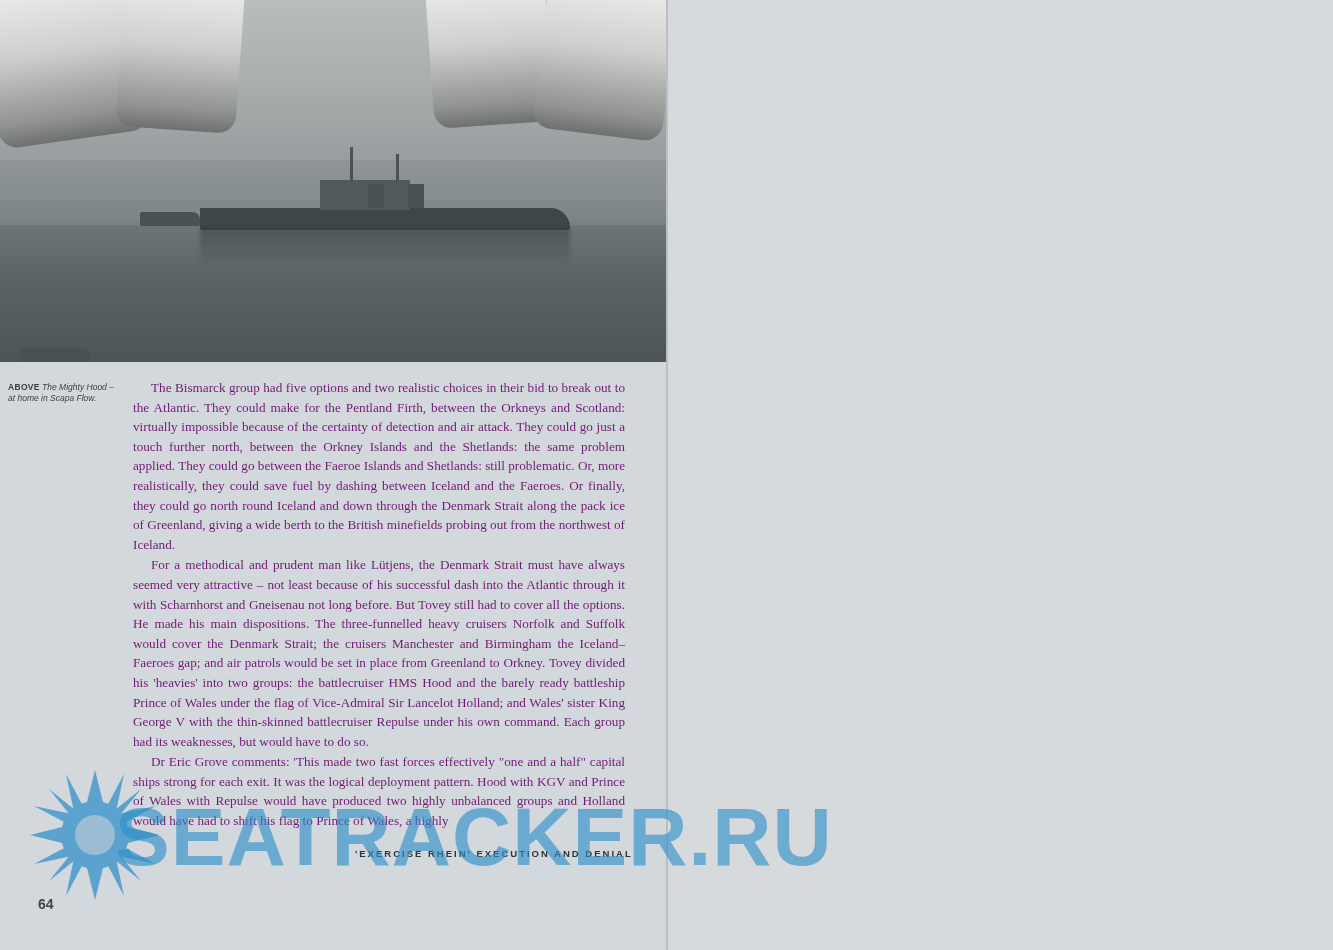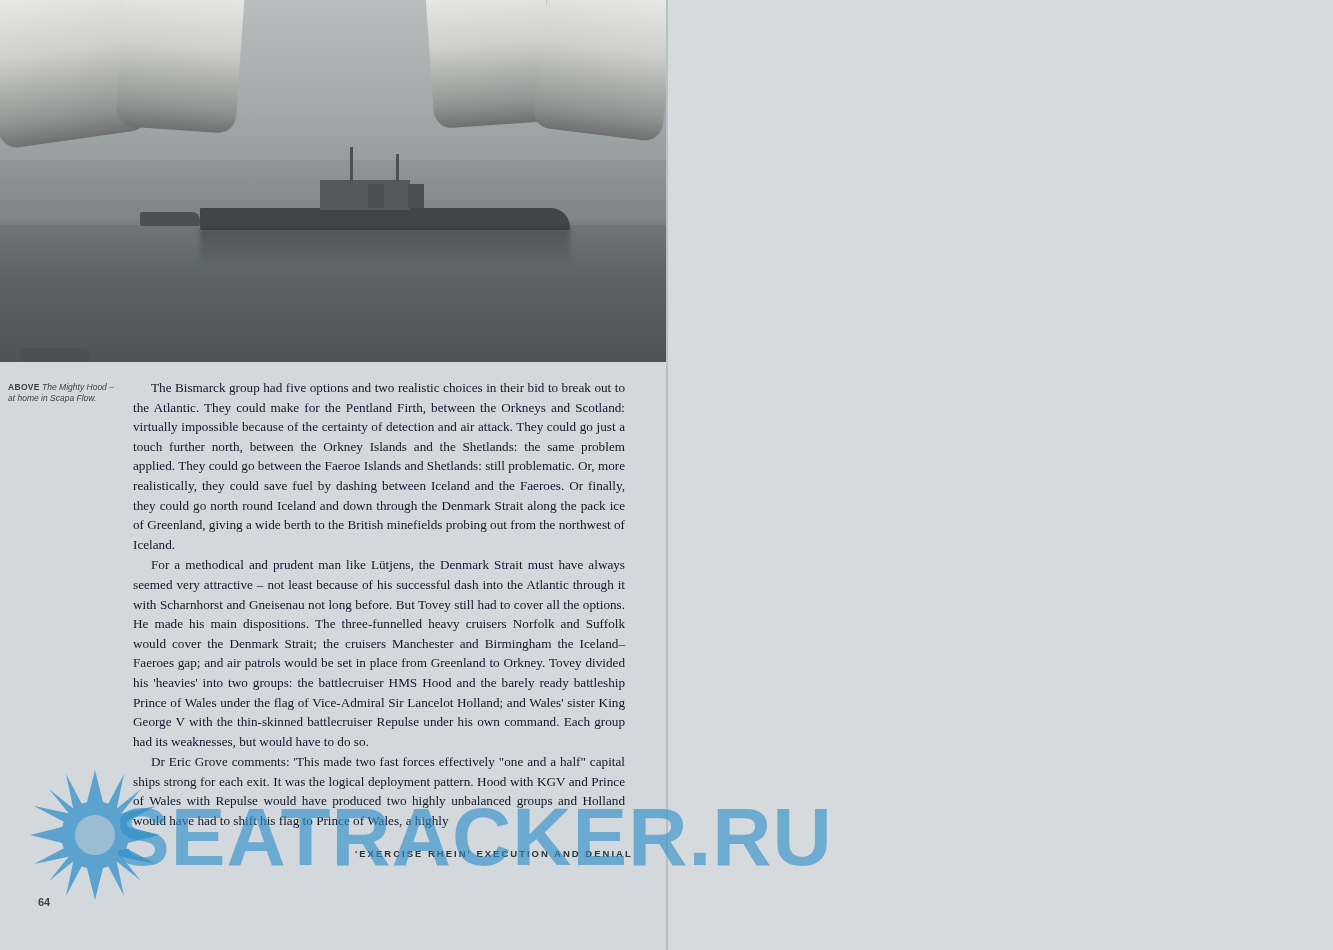--- a/index.html
+++ b/index.html
@@ -76,28 +76,28 @@
   
   .cap-left{
     position:absolute;left:8px;top:382px;width:112px;
     font-family:"Liberation Sans", sans-serif;
     font-size:8.5px;line-height:11px;color:#3a3f42;font-style:italic;
   }
   .cap-left b{font-style:normal;font-weight:bold;letter-spacing:.3px;}
   
   .col-left{
     position:absolute;left:133px;top:378px;width:492px;
-    font-size:13.2px;line-height:19.6px;color:#0f172a;text-align:justify;
+    font-size:13.2px;line-height:19.6px;color:#701a75;text-align:justify;
   }
   .col-left p{margin:0 0 1px 0;text-indent:18px;}
   .col-left p.first{text-indent:18px;}
   
   .folio{
     position:absolute;left:38px;top:896px;
-    font-family:"Liberation Sans", sans-serif;font-size:11px;color:#444;font-weight:bold;
+    font-family:"Liberation Sans", sans-serif;font-size:14px;color:#444;font-weight:bold;
   }
   .running-head{
     position:absolute;left:355px;top:848px;
     font-family:"Liberation Sans", sans-serif;font-size:9.5px;letter-spacing:2px;color:#2e3335;font-weight:bold;
   }
   
   .watermark{
     position:absolute;left:0;top:760px;width:1333px;height:190px;
     pointer-events:none;
   }

